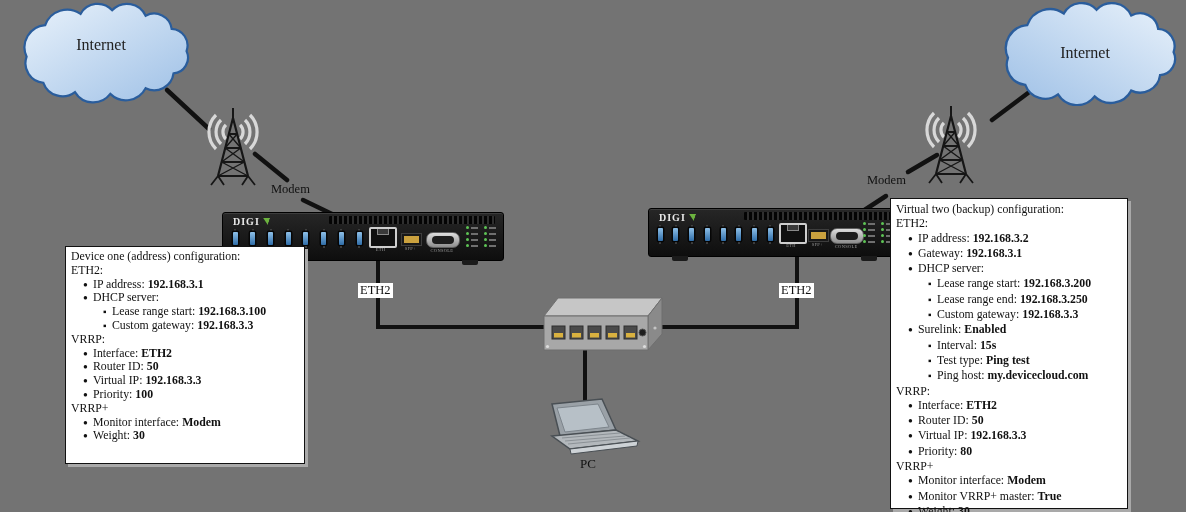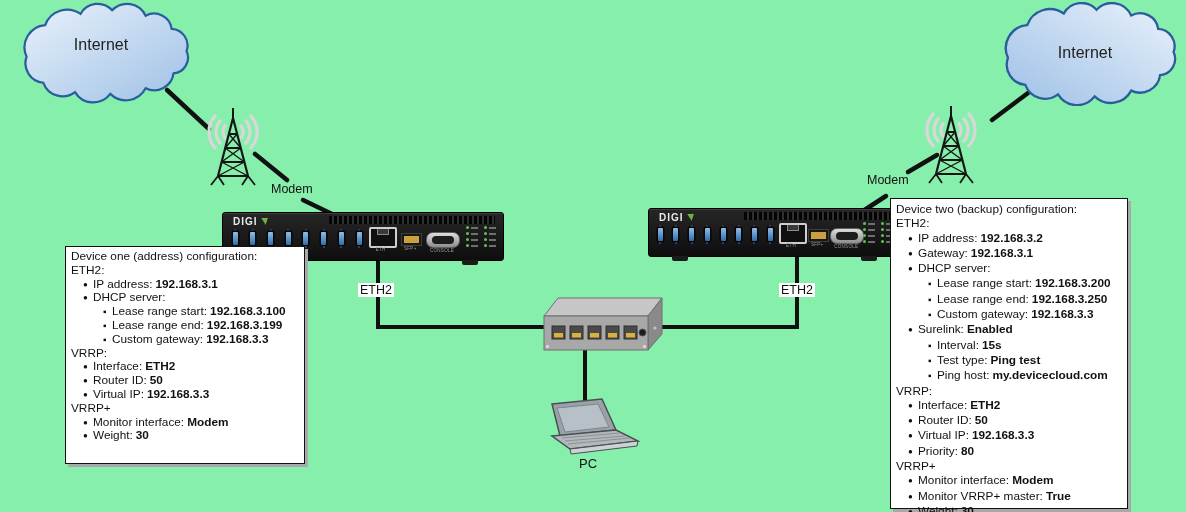--- a/index.html
+++ b/index.html
@@ -1,17 +1,17 @@
 <!DOCTYPE html>
 <html><head>
 <meta charset="utf-8">
 <style>
   html,body{margin:0;padding:0;background:#fff;}
-  .stage{position:relative;width:1186px;height:512px;background:#86efac;overflow:hidden;
-         font-family:Liberation Sans, sans-serif;color:#111;}
+  .stage{position:relative;width:1186px;height:512px;background:#737373;overflow:hidden;
+         font-family:Liberation Serif, serif;color:#111;}
   .abs{position:absolute;}
   svg{display:block;}
   .wires{position:absolute;left:0;top:0;z-index:1;}
 
   
   .cloud{z-index:2;}
   .cloud-label{z-index:3;font-size:16px;color:#222;text-align:center;}
 
   
   .tower{z-index:2;}
@@ -308,35 +308,35 @@
 
   <div class="abs cfg-box box-left" style="left:65px;top:246px;width:228px;height:211px;">
     <div class="cfg-line lvl0">
       <span>Device one (address) configuration:</span>
     </div>
     <div class="cfg-body">
         <div class="cfg-line lvl0"><span>ETH2:</span></div>
         <div class="cfg-line lvl1"><span class="bullet b1">●</span><span>IP address:</span><b class="val">192.168.3.1</b></div>
         <div class="cfg-line lvl1"><span class="bullet b1">●</span><span>DHCP server:</span></div>
         <div class="cfg-line lvl2"><span class="bullet b2">▪</span><span>Lease range start:</span><b class="val">192.168.3.100</b></div>
-        <div class="cfg-line lvl2"><span class="bullet b2">▪</span><span>Lease range end:</span><b class="val">192.168.3.199</b></div>
         <div class="cfg-line lvl2"><span class="bullet b2">▪</span><span>Custom gateway:</span><b class="val">192.168.3.3</b></div>
         <div class="cfg-line lvl0"><span>VRRP:</span></div>
         <div class="cfg-line lvl1"><span class="bullet b1">●</span><span>Interface:</span><b class="val">ETH2</b></div>
         <div class="cfg-line lvl1"><span class="bullet b1">●</span><span>Router ID:</span><b class="val">50</b></div>
         <div class="cfg-line lvl1"><span class="bullet b1">●</span><span>Virtual IP:</span><b class="val">192.168.3.3</b></div>
+        <div class="cfg-line lvl1"><span class="bullet b1">●</span><span>Priority:</span><b class="val">100</b></div>
         <div class="cfg-line lvl0"><span>VRRP+</span></div>
         <div class="cfg-line lvl1"><span class="bullet b1">●</span><span>Monitor interface:</span><b class="val">Modem</b></div>
         <div class="cfg-line lvl1"><span class="bullet b1">●</span><span>Weight:</span><b class="val">30</b></div>
       </div>
   </div>
 
   <div class="abs cfg-box box-right" style="left:890px;top:198px;width:226px;height:304px;">
     <div class="cfg-line lvl0">
-      <span>Device two (backup) configuration:</span>
+      <span>Virtual two (backup) configuration:</span>
     </div>
     <div class="cfg-body">
         <div class="cfg-line lvl0"><span>ETH2:</span></div>
         <div class="cfg-line lvl1"><span class="bullet b1">●</span><span>IP address:</span><b class="val">192.168.3.2</b></div>
         <div class="cfg-line lvl1"><span class="bullet b1">●</span><span>Gateway:</span><b class="val">192.168.3.1</b></div>
         <div class="cfg-line lvl1"><span class="bullet b1">●</span><span>DHCP server:</span></div>
         <div class="cfg-line lvl2"><span class="bullet b2">▪</span><span>Lease range start:</span><b class="val">192.168.3.200</b></div>
         <div class="cfg-line lvl2"><span class="bullet b2">▪</span><span>Lease range end:</span><b class="val">192.168.3.250</b></div>
         <div class="cfg-line lvl2"><span class="bullet b2">▪</span><span>Custom gateway:</span><b class="val">192.168.3.3</b></div>
         <div class="cfg-line lvl1"><span class="bullet b1">●</span><span>Surelink:</span><b class="val">Enabled</b></div>

